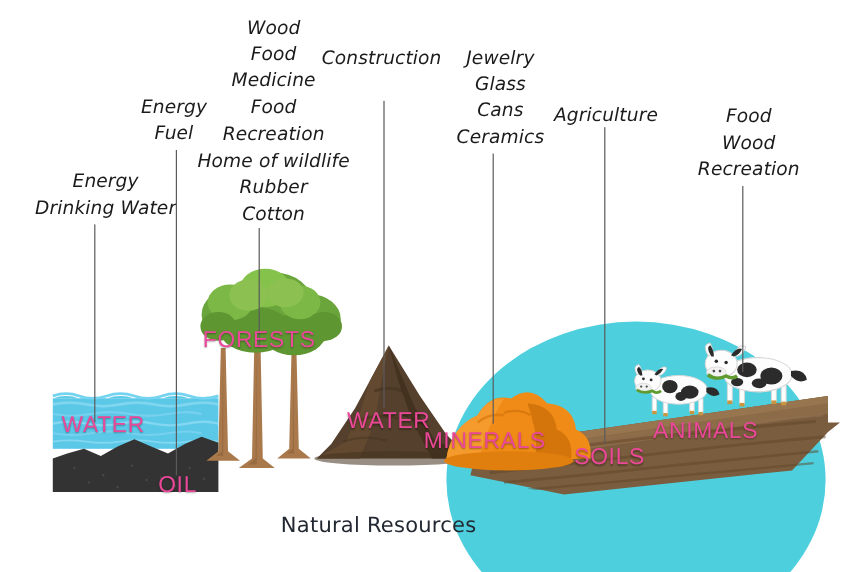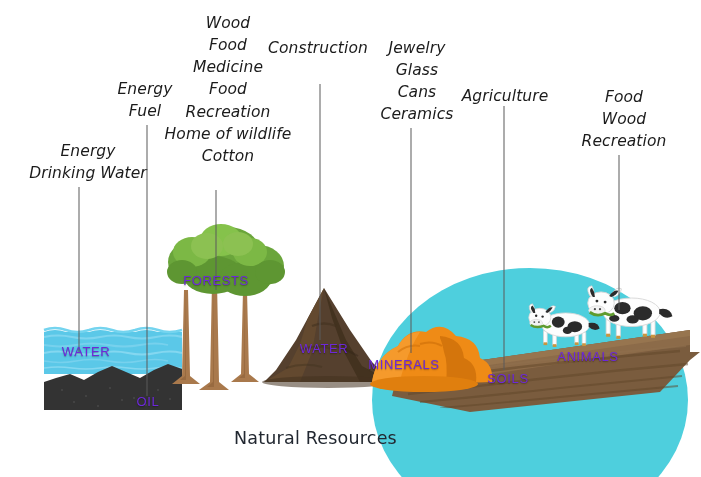--- a/index.html
+++ b/index.html
@@ -37,23 +37,23 @@
   }
   .callout .cl-line { display: block; font-style: italic; }
   .leader {
     position: absolute;
     width: 1px;
     background: #5a5a5a;
     transform: translateX(-0.5px);
   }
   .tag {
     position: absolute;
-    color: #6d28d9;
+    color: #ec4899;
     font-family: "Liberation Sans", sans-serif;
-    font-size: 13px;
+    font-size: 19px;
     letter-spacing: 0.6px;
     white-space: nowrap;
     transform: translateX(-50%);
     text-shadow: 0 1px 1.5px rgba(0,0,0,0.35);
     pointer-events: none;
   }
   #diagram-title {
     position: absolute;
     left: 0;
     width: 631px;
@@ -257,20 +257,21 @@
         <span class="cl-line">Fuel</span>
       </div>
       <div class="leader" style="left: 147px; top: 125px; height: 271px; background: rgb(90, 90, 90);"></div>
       <div class="callout" style="left: 228px; top: 12px;">
         <span class="cl-line">Wood</span>
         <span class="cl-line">Food</span>
         <span class="cl-line">Medicine</span>
         <span class="cl-line">Food</span>
         <span class="cl-line">Recreation</span>
         <span class="cl-line">Home of wildlife</span>
+        <span class="cl-line">Rubber</span>
         <span class="cl-line">Cotton</span>
       </div>
       <div class="leader" style="left: 216px; top: 190px; height: 100px; background: rgb(90, 90, 90);"></div>
       <div class="callout" style="left: 318px; top: 37px;">
         <span class="cl-line">Construction</span>
       </div>
       <div class="leader" style="left: 320px; top: 84px; height: 256px; background: rgb(90, 90, 90);"></div>
       <div class="callout" style="left: 417px; top: 37px;">
         <span class="cl-line">Jewelry</span>
         <span class="cl-line">Glass</span>

